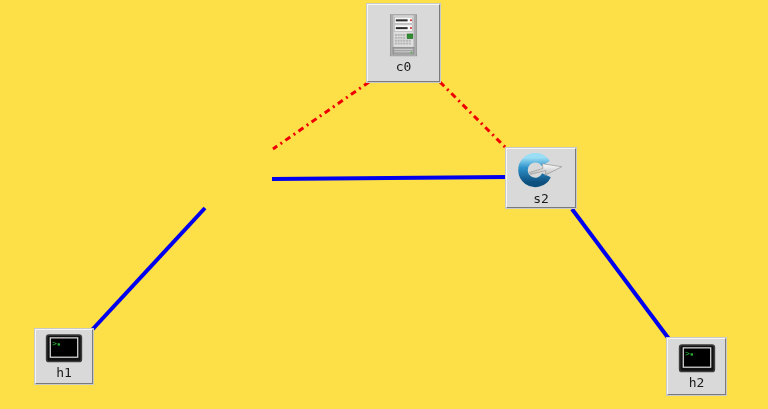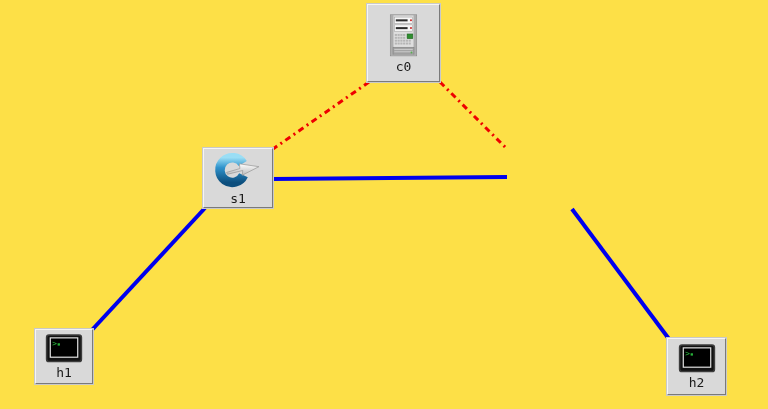--- a/index.html
+++ b/index.html
@@ -99,28 +99,28 @@
       </g>
       <rect x="17.5" y="19.5" width="5.6" height="4.6" fill="#2f8f2f" stroke="#205c20" stroke-width="0.5"></rect>
       <rect x="3.8" y="32.5" width="20.4" height="6.8" fill="#a3a3a3" stroke="#808080" stroke-width="0.6"></rect>
       <rect x="5" y="34.2" width="18" height="1" fill="#c9c9c9"></rect>
       <rect x="5" y="36.4" width="18" height="1" fill="#c9c9c9"></rect>
       <circle cx="21.8" cy="37.6" r="0.9" fill="#56b04d"></circle>
     </svg>
     <span class="label">c0</span>
   </div>
 
-  <div class="node" style="left: 203px; top: 148px; width: 70px; height: 60px;">
+
+  <div class="node" style="left: 506px; top: 148px; width: 70px; height: 60px;">
     <svg class="icon" viewBox="0 0 50 40" width="50" height="38">
       <path d="M 30.8 25.5 A 13 13 0 1 1 30.0 13.1" fill="none" stroke="url(#ringGrad)" stroke-width="10"></path>
       <path d="M13 22.5 L27 18.5 L26.5 13.5 L47 16.5 L29.5 25.5 L30 20.5 L14 24.5 Z" fill="url(#arrowGrad)" stroke="#9a9a9a" stroke-width="0.8" stroke-linejoin="round"></path>
     </svg>
-    <span class="label">s1</span>
+    <span class="label">s2</span>
   </div>
-
 
   <div class="node" style="left: 35px; top: 329px; width: 58px; height: 55px;">
     <svg class="icon" viewBox="0 0 38 30" width="38" height="29">
       <rect x="1" y="1" width="36" height="27.5" rx="2.5" fill="#111111" stroke="#3c3c3c" stroke-width="1.6"></rect>
       <rect x="4.8" y="4" width="28.4" height="20" fill="#000000" stroke="#e8e8e8" stroke-width="1.2"></rect>
       <text x="6.8" y="12" font-family="DejaVu Sans Mono, monospace" font-size="8" fill="#27b33a">&gt;</text>
       <rect x="12.4" y="9.6" width="2.4" height="2.4" fill="#27b33a"></rect>
     </svg>
     <span class="label">h1</span>
   </div>

